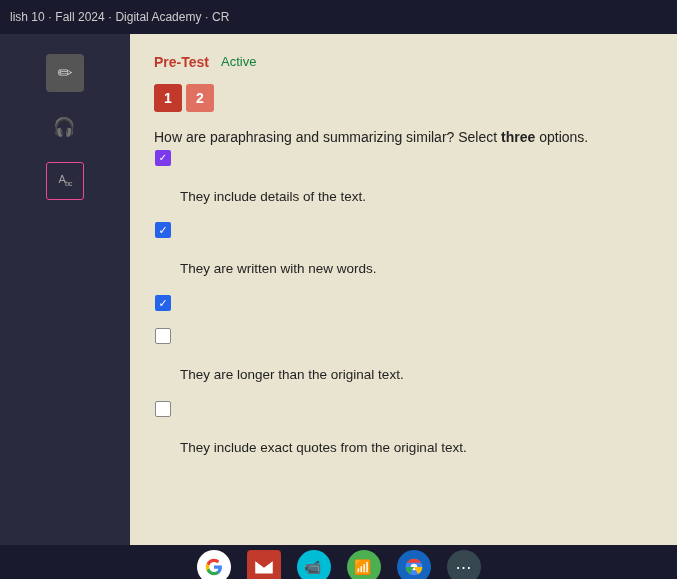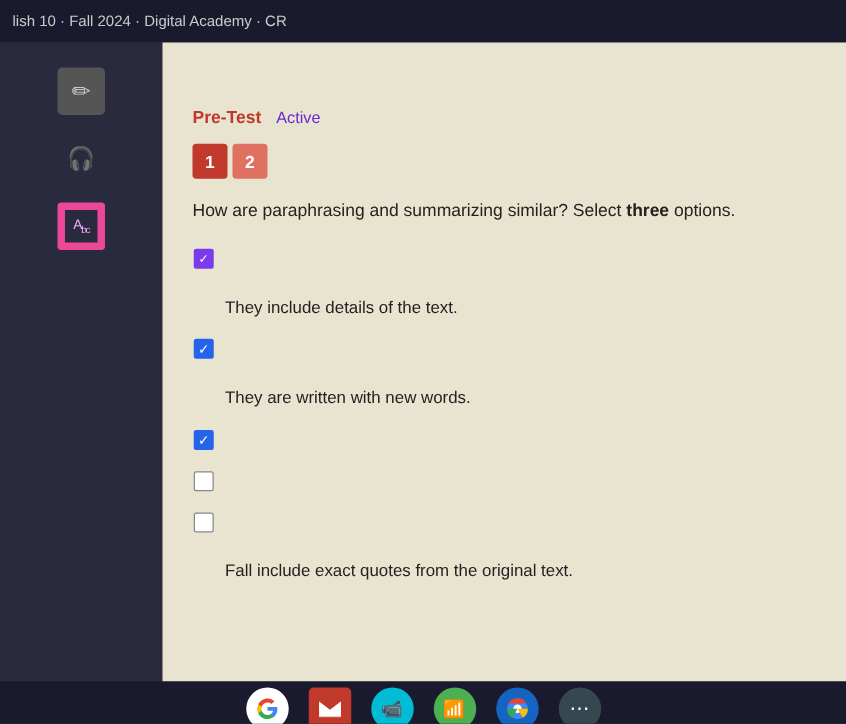--- a/index.html
+++ b/index.html
@@ -60,22 +60,22 @@
       border-radius: 4px;
     }
 
     .sidebar-icon.headphone {
       background: transparent;
     }
 
     .sidebar-icon.abc {
       background: transparent;
       font-size: 13px;
-      color: #f0abfc;
-      border: 6px solid #ec4899;
+      color: #a3a3a3;
+      border: 1px solid #ec4899;
       border-radius: 3px;
     }
 
     
     .content-panel {
       flex: 1;
       background: #e8e4d0;
       padding: 20px 24px;
       position: relative;
     }
@@ -84,35 +84,34 @@
     .page-title {
       font-size: 18px;
       font-weight: bold;
       font-style: italic;
       color: #111;
       margin-bottom: 4px;
     }
 
     .subtitle-row {
       display: flex;
-      align-items: flex-end;
+      align-items: flex-start;
       gap: 12px;
       margin-bottom: 14px;
     }
 
     .pre-test-label {
       color: #c0392b;
       font-size: 14px;
       font-weight: bold;
     }
 
     .active-label {
-      color: #6d28d9;
+      color: #15803d;
       font-size: 13px;
-      margin-top: 32px;
     }
 
     
     .question-nav {
       display: flex;
       gap: 4px;
       margin-bottom: 16px;
     }
 
     .q-btn {
@@ -135,21 +134,20 @@
 
     .q-btn.inactive {
       background: #e07060;
       color: white;
     }
 
     
     .question-text {
       font-size: 14px;
       color: #222;
-      margin-bottom: 18px;
       line-height: 1.4;
     }
 
     .question-text strong {
       font-weight: bold;
     }
 
     
     .answer-option {
       display: flex;
@@ -285,27 +283,28 @@
     <div class="answer-option">
       <div class="check-area">
         <div class="checkbox-checked">✓</div>
       </div>
     </div>
 
     <div class="answer-option">
       <div class="check-area">
         <div class="checkbox-unchecked"></div>
       </div>
+      <span class="answer-text">They are longer than the original text.</span>
     </div>
 
     <div class="answer-option">
       <div class="check-area">
         <div class="checkbox-unchecked"></div>
       </div>
-      <span class="answer-text">Fall include exact quotes from the original text.</span>
+      <span class="answer-text">They include exact quotes from the original text.</span>
     </div>
 
   </div>
 </div>
 
 <div class="taskbar">
   <div class="taskbar-icon google">
     <svg width="18" height="18" viewBox="0 0 24 24">
         <path fill="#4285F4" d="M22.56 12.25c0-.78-.07-1.53-.2-2.25H12v4.26h5.92c-.26 1.37-1.04 2.53-2.21 3.31v2.77h3.57c2.08-1.92 3.28-4.74 3.28-8.09z"></path>
         <path fill="#34A853" d="M12 23c2.97 0 5.46-.98 7.28-2.66l-3.57-2.77c-.98.66-2.23 1.06-3.71 1.06-2.86 0-5.29-1.93-6.16-4.53H2.18v2.84C3.99 20.53 7.7 23 12 23z"></path>

